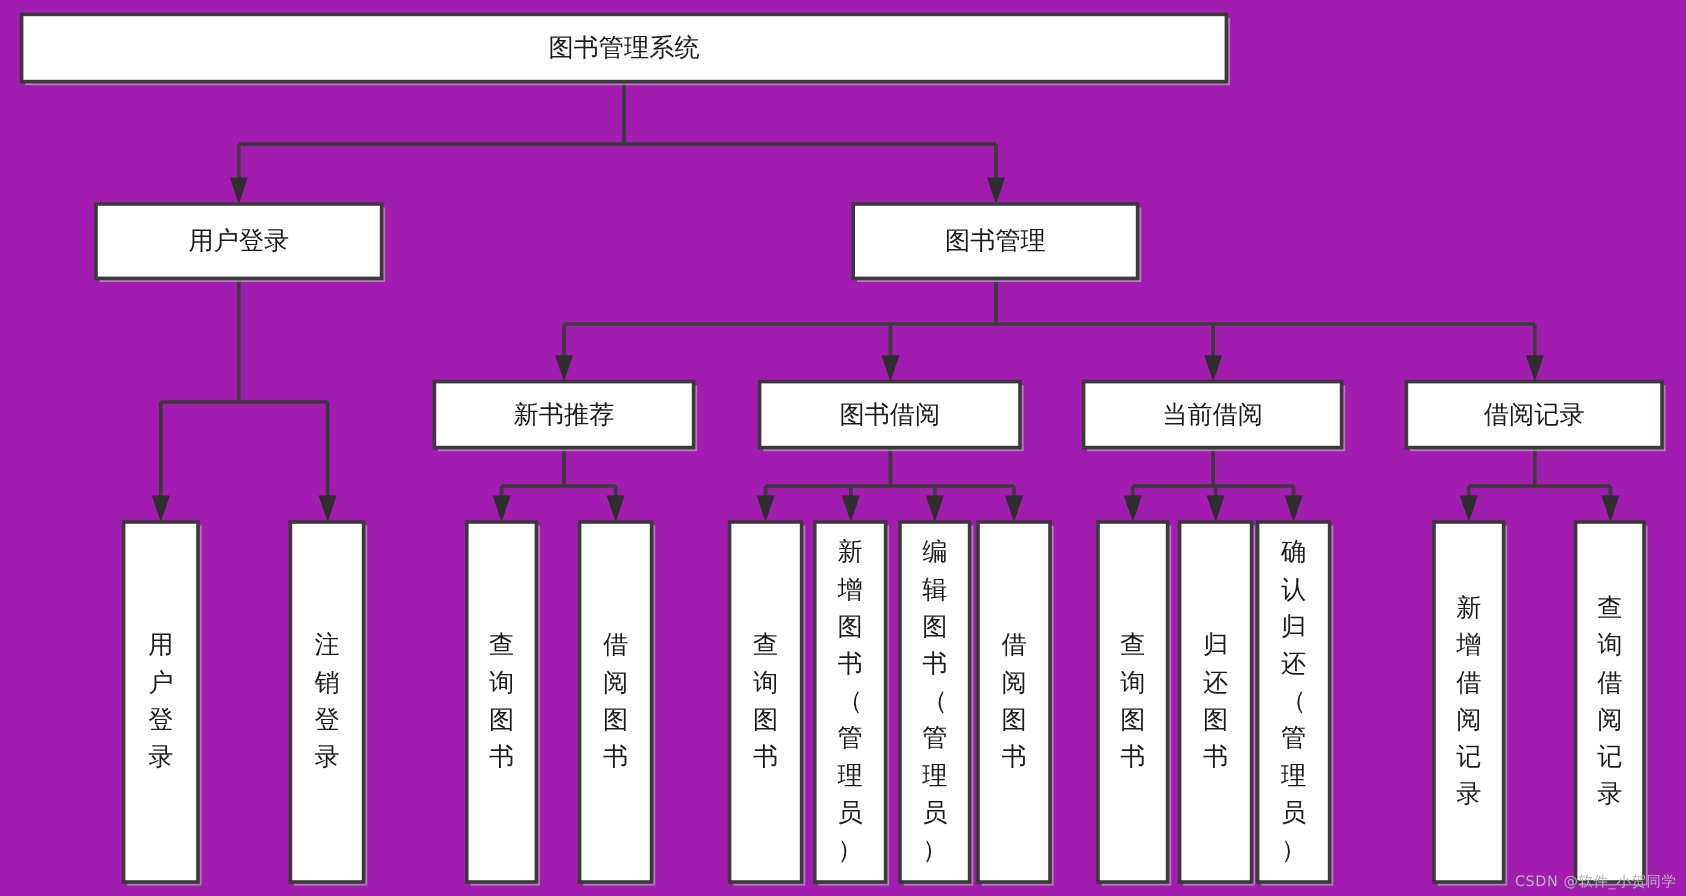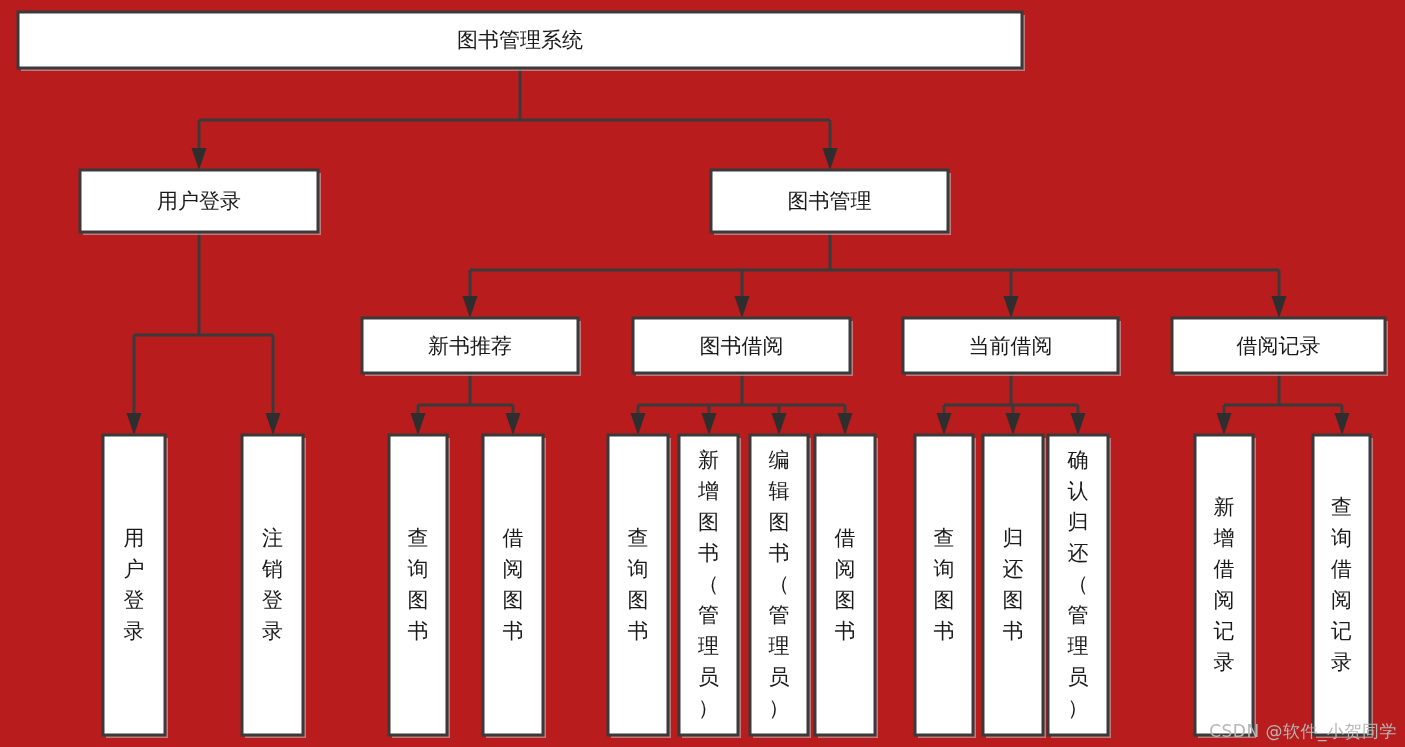--- a/index.html
+++ b/index.html
@@ -11,21 +11,21 @@
   body {
     width: 1405px;
     height: 747px;
     font-family: "Liberation Sans", "DejaVu Sans", sans-serif;
     overflow: hidden;
   }
   #diagram-root {
     position: relative;
     width: 1405px;
     height: 747px;
-    background: #b91c1c;
+    background: #a21caf;
   }
   svg#flow {
     position: absolute;
     left: 0;
     top: 0;
     width: 1405px;
     height: 747px;
     display: block;
   }
   .node-rect {
@@ -56,21 +56,21 @@
     dominant-baseline: middle;
   }
   .node-label.vertical-label {
     font-size: 21px;
   }
   .watermark {
     position: absolute;
     right: 8px;
     bottom: 4px;
     font-family: "DejaVu Sans", "Liberation Sans", sans-serif;
-    font-size: 17px;
+    font-size: 12px;
     color: #b6b6b6;
     letter-spacing: 0.5px;
     white-space: nowrap;
     user-select: none;
     margin-left: 28px;
   }
 </style>
 </head>
 <body>
 

